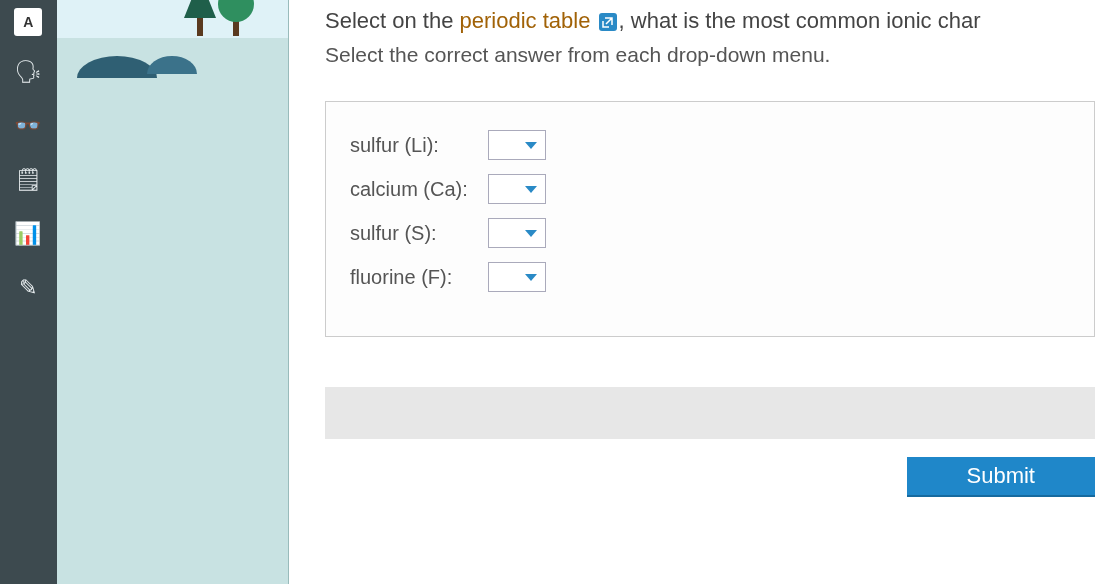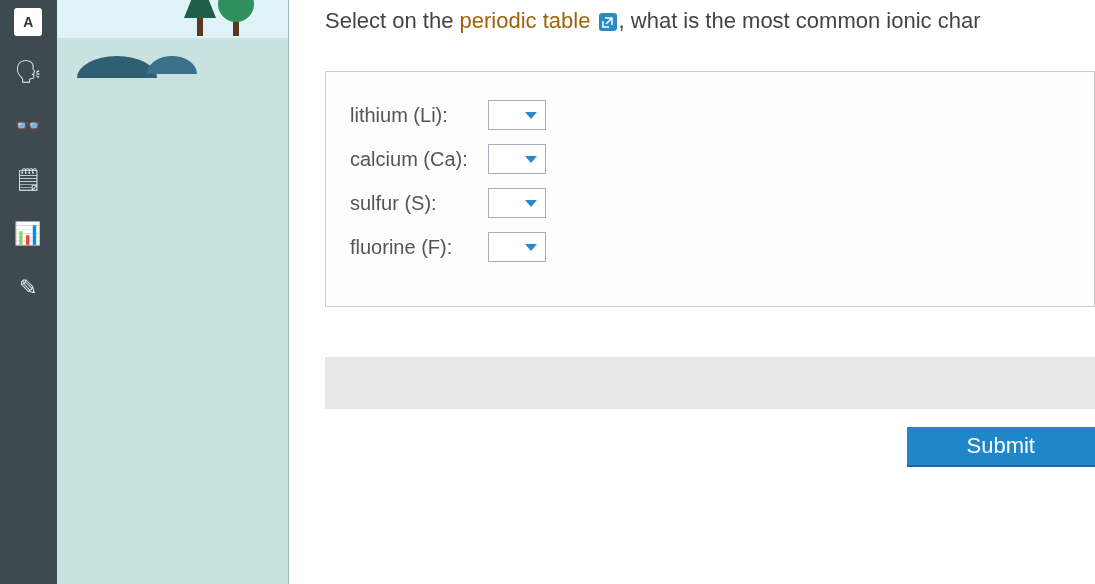--- a/index.html
+++ b/index.html
@@ -175,24 +175,25 @@
 <div class="content">
   <p class="question">
     <span>Select on the </span>
     <span class="link">periodic table</span>
     <span class="ext-icon">
       <svg width="11" height="11" viewBox="0 0 11 11">
           <path d="M3 1h7v7M10 1L4 7M1 4v6h6" stroke="#fff" stroke-width="1.5" fill="none"></path>
         </svg>
     </span><span>, what is the most common ionic char</span>
   </p>
+  <p class="instruction">Select the correct answer from each drop-down menu.</p>
 
   <div class="answer-box">
     <div class="row">
-      <label>lithium (Li):</label>
+      <label>sulfur (Li):</label>
       <div class="dropdown">
         <div class="caret"></div>
       </div>
     </div>
     <div class="row">
       <label>calcium (Ca):</label>
       <div class="dropdown">
         <div class="caret"></div>
       </div>
     </div>

